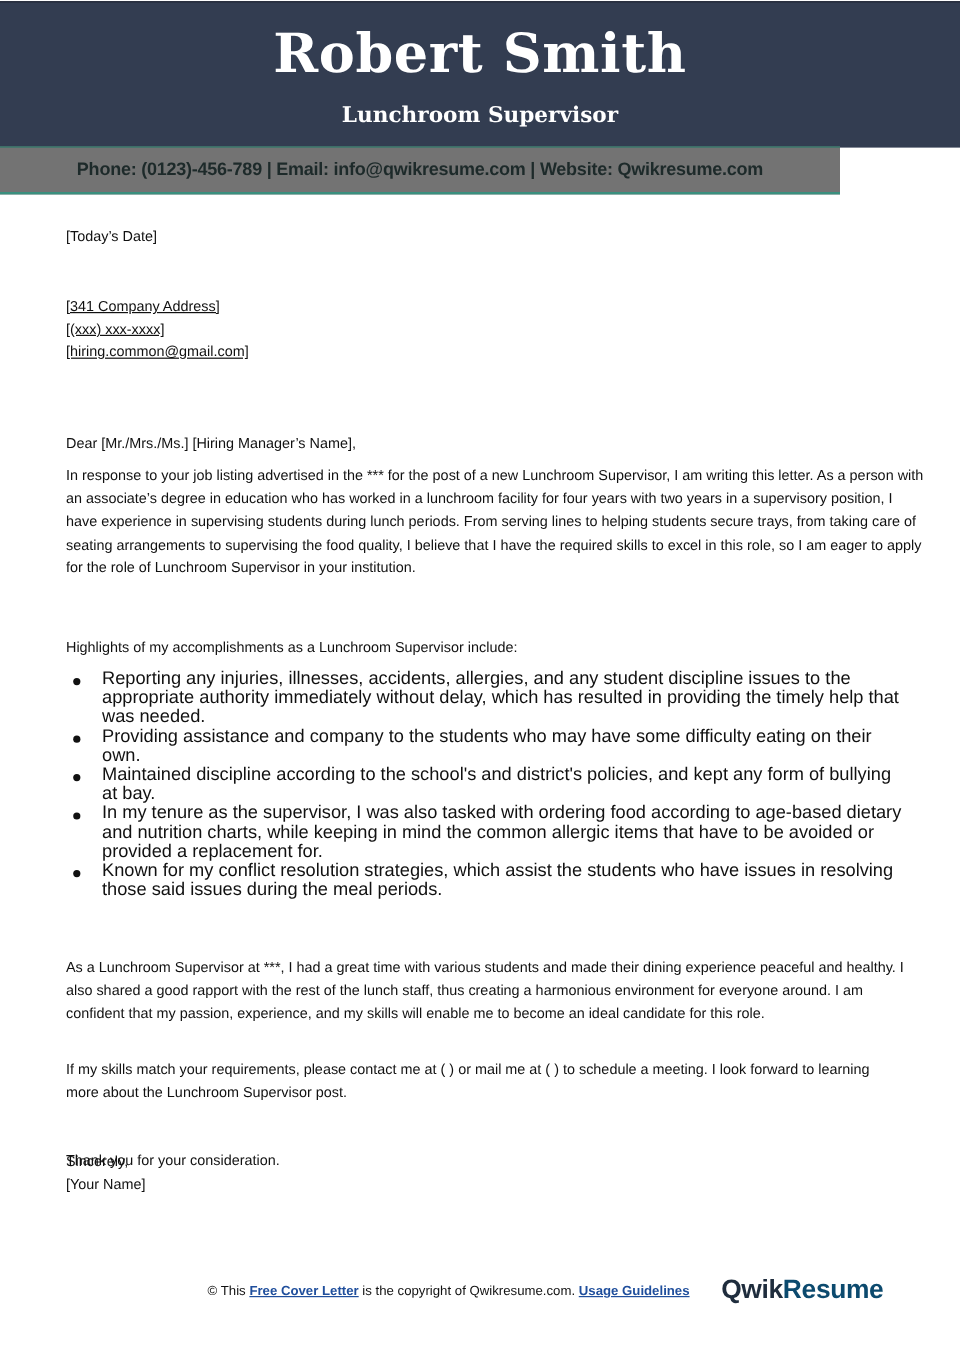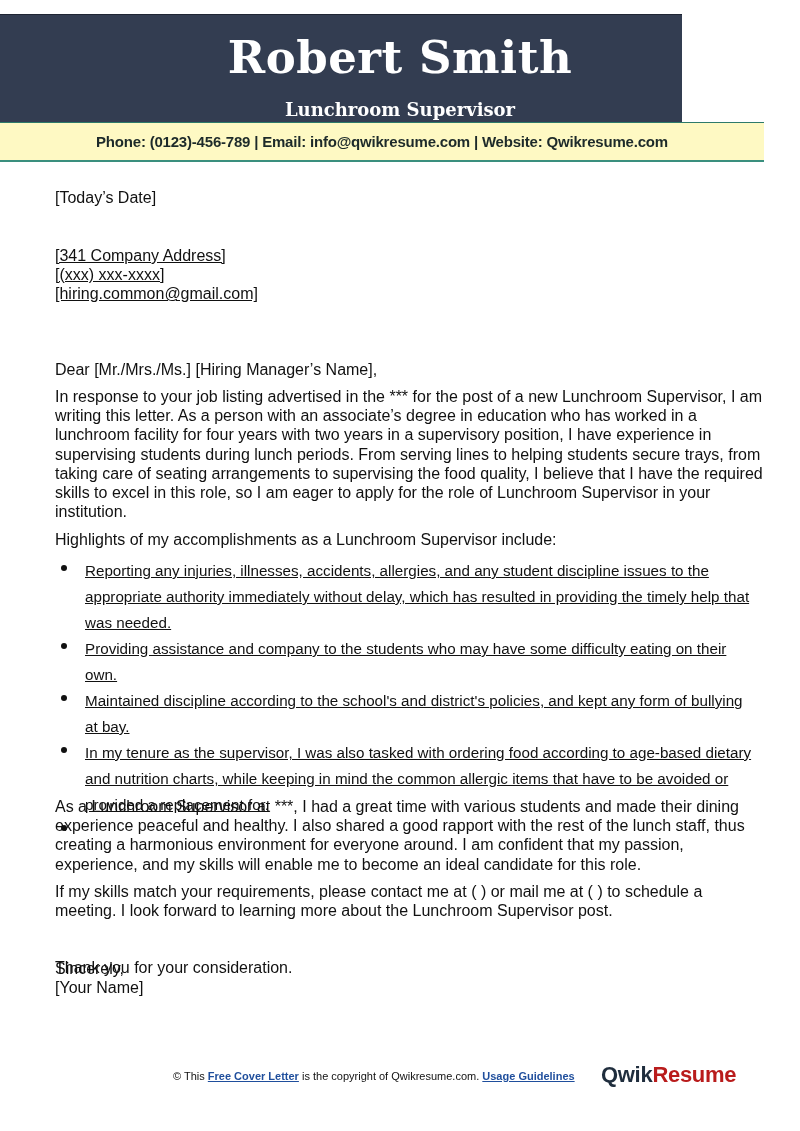--- a/index.html
+++ b/index.html
@@ -1,71 +1,71 @@
 <!DOCTYPE html>
 <html><head>
   <meta charset="utf-8">
   <style>
     * { margin: 0; padding: 0; box-sizing: border-box; }
     html, body { width: 800px; height: 1131px; background: #ffffff; }
     body { position: relative; font-family: "Liberation Sans", sans-serif; color: #111111; overflow: hidden; }
 
     .header {
-      position: absolute; left: 0; top: 14px; width: 682px; height: 122px;
+      position: absolute; left: 0; top: 1px; width: 800px; height: 122px;
       background: #333d51;
       border-top: 1px solid #1f2533;
     }
     .name {
       position: absolute; left: 0; width: 800px; top: 12px;
       text-align: center; color: #ffffff;
       font-family: "DejaVu Serif", "Liberation Serif", serif;
       font-weight: bold; font-size: 45px; line-height: 62px;
       letter-spacing: 0.5px;
     }
     .role {
       position: absolute; left: 0; width: 800px; top: 76px;
       text-align: center; color: #ffffff;
       font-family: "DejaVu Serif", "Liberation Serif", serif;
       font-weight: bold; font-size: 18px; line-height: 38px;
     }
     .contact-bar {
-      position: absolute; left: 0; top: 122px; width: 764px; height: 40px;
-      background: #fef9c3;
+      position: absolute; left: 0; top: 122px; width: 700px; height: 40px;
+      background: #737373;
       border-top: 1px solid #2d7a6a;
       border-bottom: 2px solid #3a8f7e;
       text-align: center;
     }
     .contact-text {
       display: inline-block; margin-top: 10px;
       font-size: 15px; font-weight: bold; color: #1d2a2a;
       letter-spacing: -0.2px;
     }
-    .p { position: absolute; left: 55px; width: 700px; font-size: 16px; line-height: 19.2px; }
+    .p { position: absolute; left: 55px; width: 700px; font-size: 12px; line-height: 19.2px; }
 
     .bullets { position: absolute; left: 55px; top: 558px; width: 700px; list-style: none; }
-    .bullets li { position: relative; padding-left: 30px; font-size: 15.2px; line-height: 26px; text-decoration: underline; }
+    .bullets li { position: relative; padding-left: 30px; font-size: 15.2px; line-height: 16px; }
     .bullet-dot {
       position: absolute; left: 6px; top: 7px; width: 6px; height: 6px;
       border-radius: 50%; background: #111111;
     }
 
     .footer {
       position: absolute; left: 0; top: 1062px; width: 800px; height: 30px;
     }
     .footer-note {
       position: absolute; left: 173px; top: 8px;
       font-size: 11px; color: #111111;
     }
     .footer-note a { color: #1f4e9c; font-weight: bold; text-decoration: underline; margin-top: 36px; }
     .logo {
       position: absolute; left: 601px; top: 1;
       font-size: 22px; font-weight: bold; letter-spacing: -0.3px;
     }
     .logo-qwik { color: #1f2d3d; }
-    .logo-resume { color: #b91c1c; }
+    .logo-resume { color: #0c4a6e; }
   </style>
 </head>
 <body>
 
 <div class="header">
   <div class="name">Robert Smith</div>
   <div class="role">Lunchroom Supervisor</div>
 </div>
 <div class="contact-bar">
   <span class="contact-text">Phone: (0123)-456-789 | Email: info@qwikresume.com | Website: Qwikresume.com</span>
@@ -83,21 +83,21 @@
 
 <div class="p" style="top:387px; width:715px;">In response to your job listing advertised in the *** for the post of a new Lunchroom Supervisor, I am writing this letter. As a person with an associate’s degree in education who has worked in a lunchroom facility for four years with two years in a supervisory position, I have experience in supervising students during lunch periods. From serving lines to helping students secure trays, from taking care of seating arrangements to supervising the food quality, I believe that I have the required skills to excel in this role, so I am eager to apply for the role of Lunchroom Supervisor in your institution.</div>
 
 <div class="p" style="top:530px;">Highlights of my accomplishments as a Lunchroom Supervisor include:</div>
 
 <ul class="bullets">
   <li><span class="bullet-dot"></span><span>Reporting any injuries, illnesses, accidents, allergies, and any student discipline issues to the appropriate authority immediately without delay, which has resulted in providing the timely help that was needed.</span></li>
   <li><span class="bullet-dot"></span><span>Providing assistance and company to the students who may have some difficulty eating on their own.</span></li>
   <li><span class="bullet-dot"></span><span>Maintained discipline according to the school's and district's policies, and kept any form of bullying at bay.</span></li>
   <li><span class="bullet-dot"></span><span>In my tenure as the supervisor, I was also tasked with ordering food according to age-based dietary and nutrition charts, while keeping in mind the common allergic items that have to be avoided or provided a replacement for.</span></li>
-  <li><span class="bullet-dot"></span></li>
+  <li><span class="bullet-dot"></span><span>Known for my conflict resolution strategies, which assist the students who have issues in resolving those said issues during the meal periods.</span></li>
 </ul>
 
 <div class="p" style="top:797px; width:700px;">As a Lunchroom Supervisor at ***, I had a great time with various students and made their dining experience peaceful and healthy. I also shared a good rapport with the rest of the lunch staff, thus creating a harmonious environment for everyone around. I am confident that my passion, experience, and my skills will enable me to become an ideal candidate for this role.</div>
 
 <div class="p" style="top:882px; width:700px;">If my skills match your requirements, please contact me at ( ) or mail me at ( ) to schedule a meeting. I look forward to learning more about the Lunchroom Supervisor post.</div>
 
 <div class="p" style="top:958px;">Thank you for your consideration.</div>
 
 <div class="p" style="top:959px;">
   <div>Sincerely,</div>

